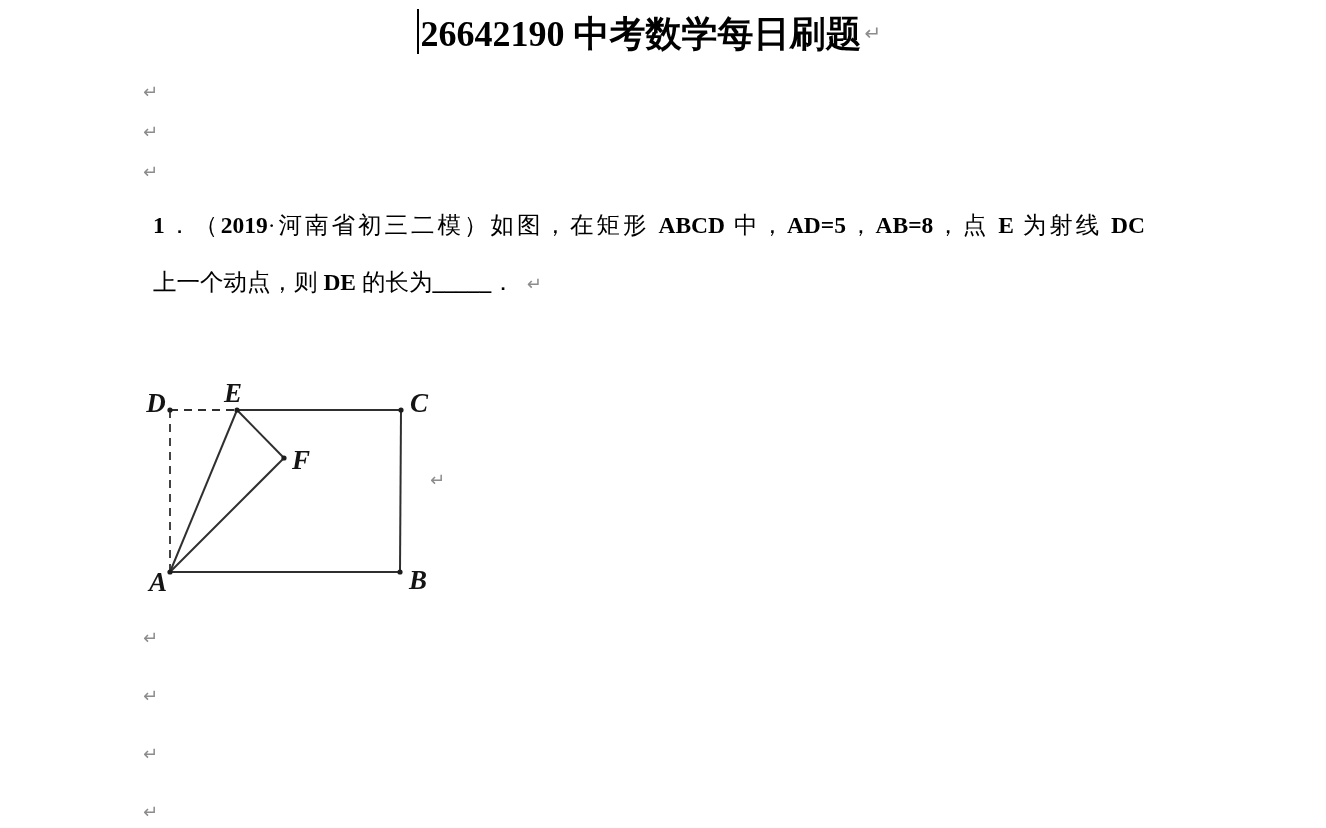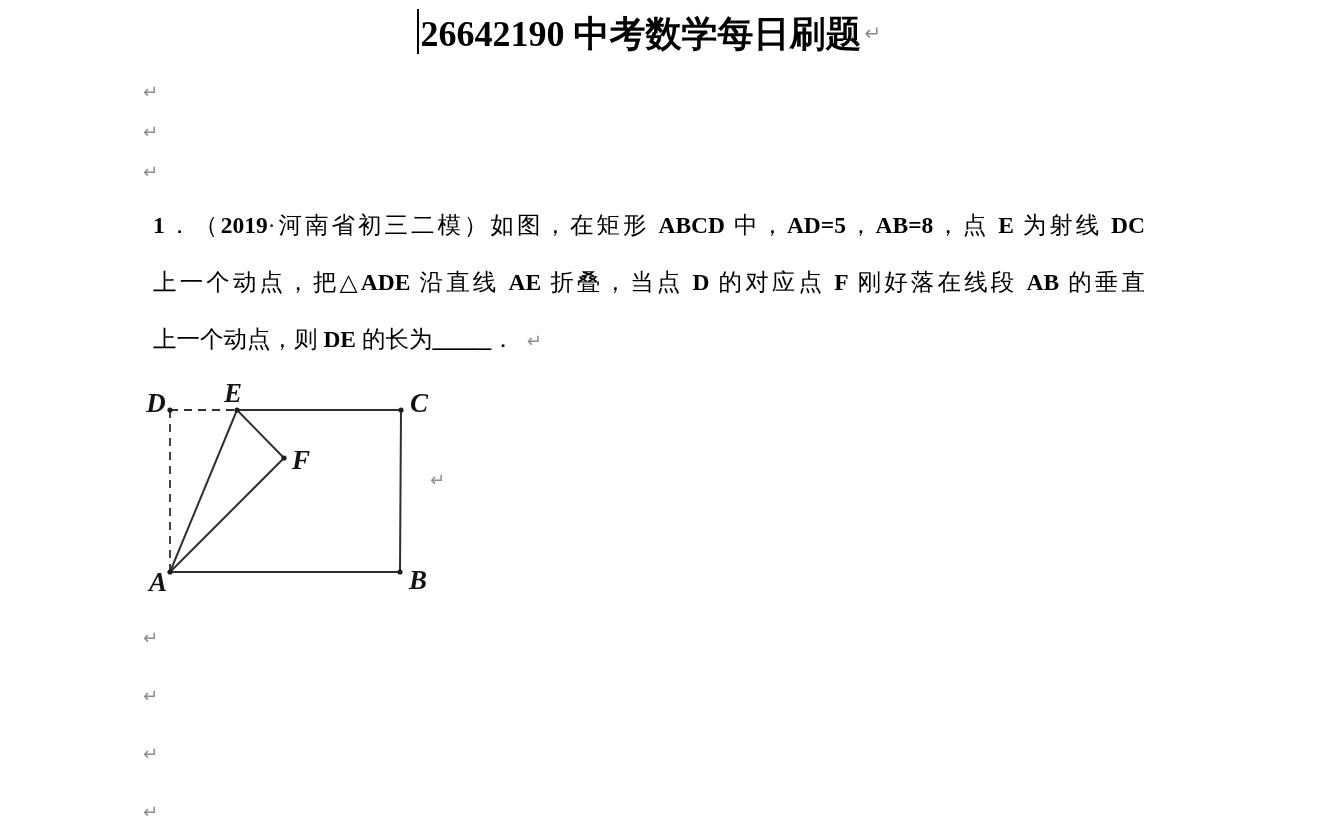--- a/index.html
+++ b/index.html
@@ -91,21 +91,20 @@
 </div>
 
 <div class="marks-top">
   <div class="empty-par"><span class="mark">↵</span></div>
   <div class="empty-par"><span class="mark">↵</span></div>
   <div class="empty-par"><span class="mark">↵</span></div>
 </div>
 
 <div class="problem">
   <div class="pline justify"><span><span class="b">1</span><span>．（</span><span class="b">2019</span><span>·河南省初三二模）如图，在矩形 </span><span class="b">ABCD</span><span> 中，</span><span class="b">AD=5</span><span>，</span><span class="b">AB=8</span><span>，点 </span><span class="b">E</span><span> 为射线 </span><span class="b">DC</span></span></div>
-  <div class="pline justify"><span><span>上一个动点，把△</span><span class="b">ADE</span><span> 沿直线 </span><span class="b">AE</span><span> 折叠，当点 </span><span class="b">D</span><span> 的对应点 </span><span class="b">F</span><span> 刚好落在线段 </span><span class="b">AB</span><span> 的垂直</span></span></div>
   <div class="pline"><span><span>上一个动点，则 </span><span class="b">DE</span><span> 的长为</span><span class="b">_____</span><span>．</span></span><span class="mark inline-mark">↵</span></div>
 </div>
 
 <svg class="figure-svg" width="295" height="225" viewBox="0 0 295 225">
 
   <line class="dashed" x1="25" y1="30" x2="92" y2="30"></line>
   <line class="dashed" x1="25" y1="30" x2="25" y2="192"></line>
 
   <line x1="92" y1="30" x2="256" y2="30"></line>
   <line x1="256" y1="30" x2="255" y2="192"></line>

